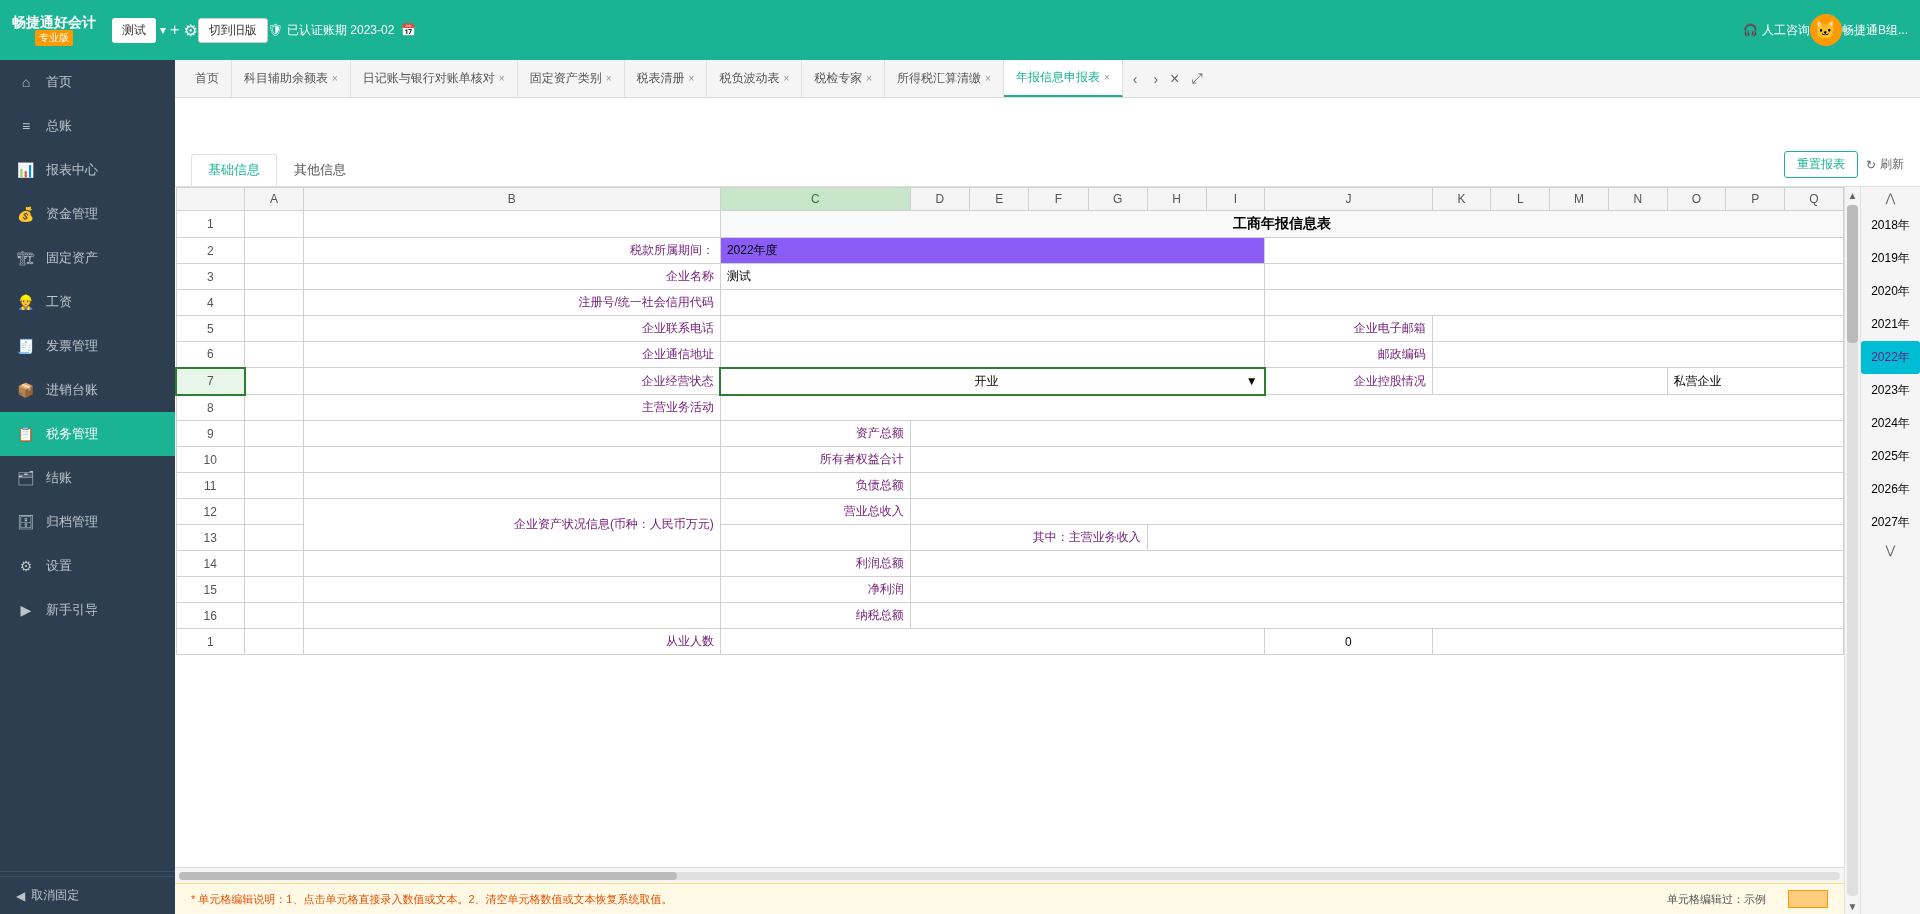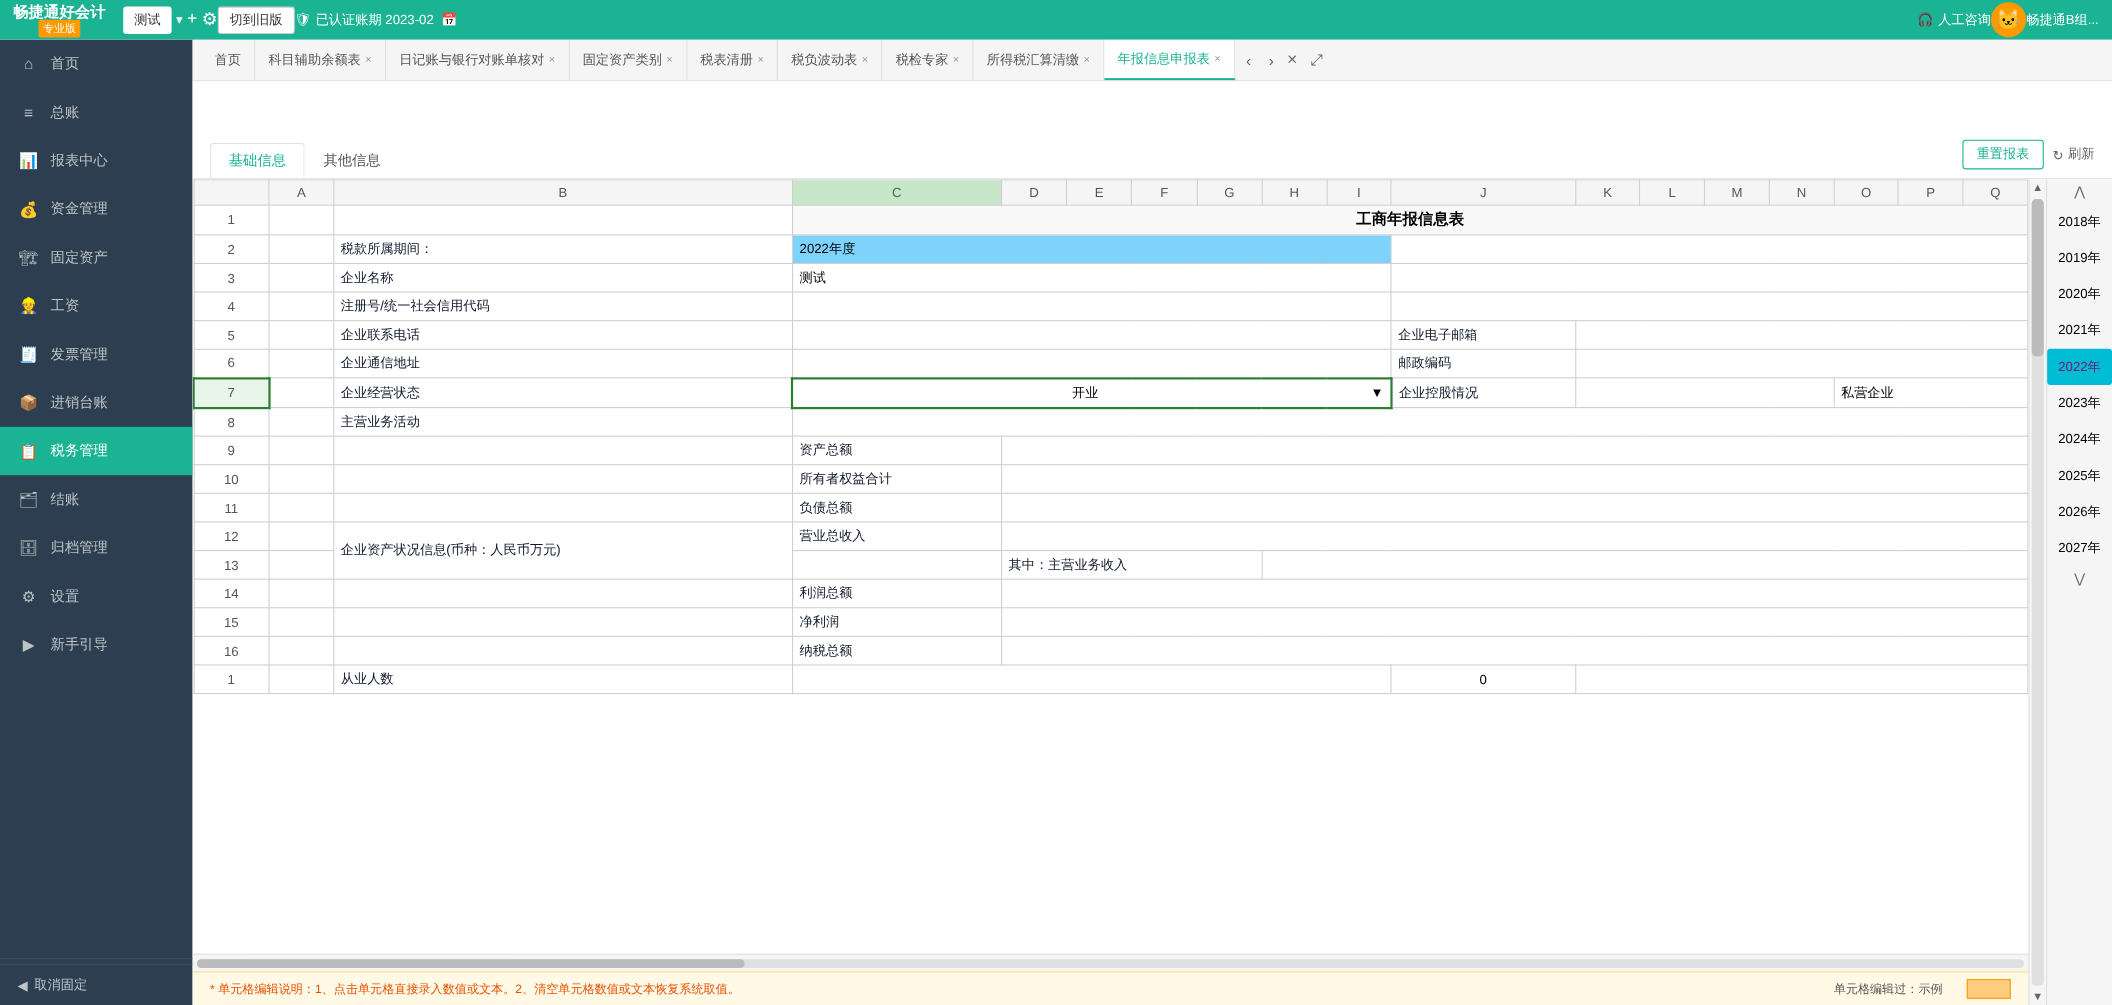--- a/index.html
+++ b/index.html
@@ -1,20 +1,20 @@
 <!DOCTYPE html>
 <html><head>
   <meta charset="utf-8">
   <style>
     * { box-sizing: border-box; margin: 0; padding: 0; }
     body { font-family: 'Microsoft YaHei', Arial, sans-serif; font-size: 12px; background: #f0f2f5; overflow: hidden; }
 
     
     .app-container { display: flex; flex-direction: column; width: 1920px; height: 914px; }
-    .top-bar { display: flex; align-items: center; height: 36px; background: #1ab394; padding: 0 12px; flex-shrink: 0; }
+    .top-bar { display: flex; align-items: center; height: 60px; background: #1ab394; padding: 0 12px; flex-shrink: 0; }
     .main-area { display: flex; flex: 1; overflow: hidden; }
     .sidebar { width: 175px; background: #2c3e50; display: flex; flex-direction: column; flex-shrink: 0; }
     .content-area { flex: 1; display: flex; flex-direction: column; overflow: hidden; }
 
     
     .logo-area { display: flex; flex-direction: column; align-items: center; justify-content: center; color: white; margin-right: 16px; }
     .logo-text { font-size: 14px; font-weight: bold; line-height: 1.2; }
     .logo-sub { font-size: 10px; background: #ff9900; padding: 1px 4px; border-radius: 2px; }
     .tab-item { color: #333; background: white; border-radius: 3px; padding: 4px 10px; font-size: 12px; cursor: pointer; display: flex; align-items: center; gap: 4px; white-space: nowrap; }
     .btn-old { border: 1px solid #ccc; background: white; color: #333; padding: 3px 10px; border-radius: 3px; cursor: pointer; font-size: 12px; }
@@ -53,21 +53,21 @@
     .spreadsheet { border-collapse: collapse; width: 100%; font-size: 12px; }
     .spreadsheet th, .spreadsheet td { border: 1px solid #d0d0d0; padding: 4px 6px; white-space: nowrap; }
     .spreadsheet th { background: #f5f5f5; color: #555; text-align: center; font-weight: normal; min-width: 30px; }
     .spreadsheet td { background: white; }
     .row-header { background: #f5f5f5; color: #555; text-align: center; min-width: 35px; font-weight: normal; }
     .col-header { background: #f5f5f5; }
     .col-c-header { background: #c8e6c9; color: #2e7d32; }
     .selected-cell { background: #e8f5e9; border: 2px solid #2e7d32 !important; }
     .text-center { text-align: center; }
     .dropdown-cell { display: flex; align-items: center; justify-content: flex-start; }
-    .cell-label { color: #0f172a; text-align: left; }
+    .cell-label { color: #701a75; text-align: right; }
 
     
     .year-panel { width: 60px; background: #f5f5f5; border-left: 1px solid #e0e0e0; display: flex; flex-direction: column; align-items: center; overflow: hidden; }
     .year-panel-nav { width: 100%; display: flex; justify-content: center; padding: 4px 0; cursor: pointer; color: #666; }
     .year-item { width: 100%; text-align: center; padding: 8px 4px; font-size: 12px; color: #000000; cursor: pointer; }
     .year-item.active { background: #00bcd4; color: #701a75; border-radius: 3px; }
 
     
     .h-scroll { height: 16px; border-top: 1px solid #e0e0e0; display: flex; align-items: center; padding: 0 4px; background: #f5f5f5; }
     .h-scroll-track { flex: 1; height: 8px; background: #e0e0e0; border-radius: 4px; }
@@ -286,21 +286,21 @@
                     <td class="row-header">1</td>
                     <td></td>
                     <td></td>
                     <td colspan="16" class="text-center" style="font-size:14px;font-weight:bold;background:#f9f9f9;">工商年报信息表</td>
                   </tr>
 
                   <tr>
                     <td class="row-header">2</td>
                     <td></td>
                     <td class="text-center cell-label">税款所属期间：</td>
-                    <td colspan="7" style="background:#7dd3fc;">2022年度</td>
+                    <td colspan="7" style="background:#8b5cf6;">2022年度</td>
                     <td colspan="8"></td>
                   </tr>
 
                   <tr>
                     <td class="row-header">3</td>
                     <td></td>
                     <td class="text-center cell-label">企业名称</td>
                     <td colspan="7">测试</td>
                     <td colspan="8"></td>
                   </tr>

